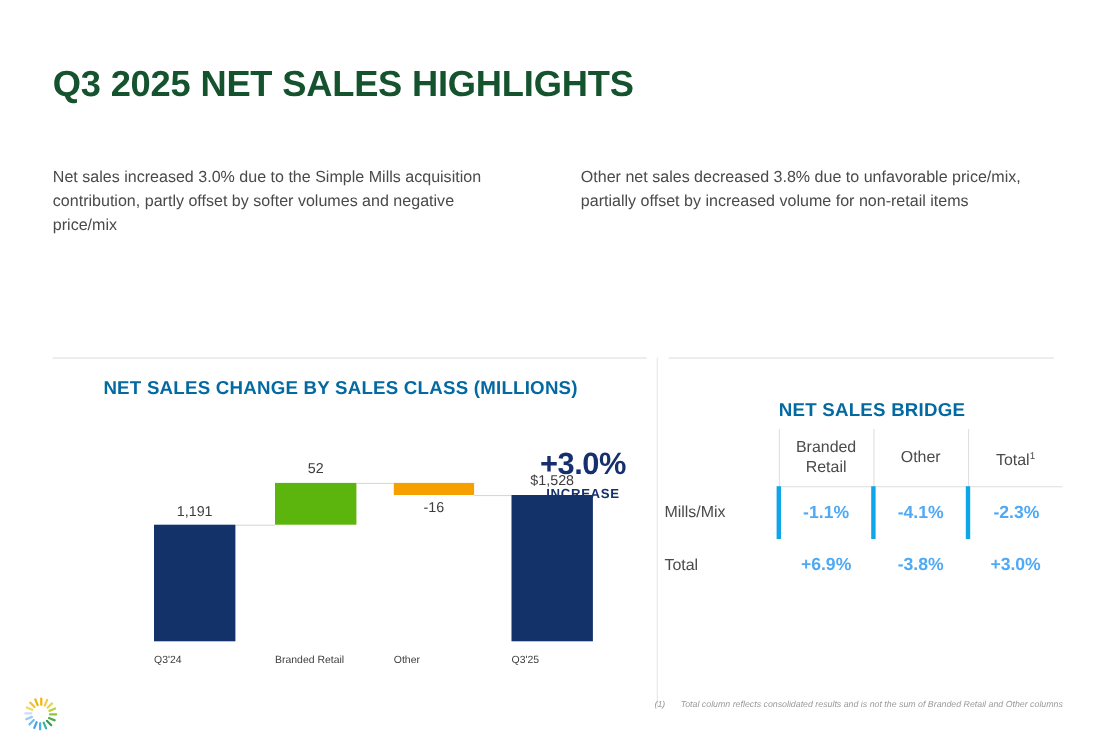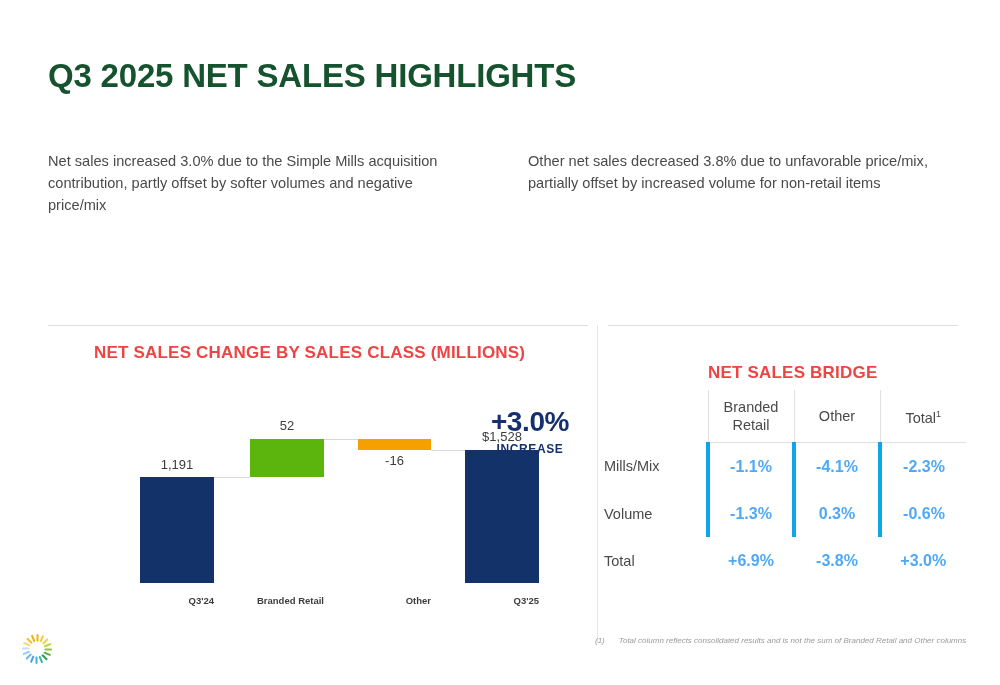--- a/index.html
+++ b/index.html
@@ -63,21 +63,21 @@
     width: 1px;
     height: 318px;
     background: #e6e6e6;
   }
 
   
   .panel-heading {
     position: absolute;
     font-size: 17px;
     font-weight: bold;
-    color: #ef4444;
+    color: #0369a1;
     letter-spacing: 0.2px;
     white-space: nowrap;
   }
   .heading-chart  { left: 94px;  top: 343px; }
   .heading-bridge { left: 708px; top: 343px; margin-top: 20px; }
 
   
   .chart {
     position: absolute;
     left: 62px;
@@ -110,23 +110,23 @@
     position: absolute;
     font-size: 13px;
     color: #3d3d3d;
     text-align: center;
     white-space: nowrap;
   }
   .axis-label {
     position: absolute;
     top: 200px;
     font-size: 9.5px;
-    font-weight: bold;
+    font-weight: normal;
     color: #3d3d3d;
-    text-align: right;
+    text-align: left;
     white-space: nowrap;
   }
 
   
   .callout {
     position: absolute;
     left: 470px;
     top: 408px;
     width: 120px;
     text-align: center;
@@ -288,26 +288,20 @@
         <th class="hdr sep"><span>Total</span><span class="sup">1</span></th>
       </tr>
     </thead>
     <tbody>
       <tr class="first-data">
         <td class="rowlabel">Mills/Mix</td>
         <td class="val">-1.1%</td>
         <td class="val">-4.1%</td>
         <td class="val">-2.3%</td>
       </tr>
-      <tr>
-        <td class="rowlabel">Volume</td>
-        <td class="val">-1.3%</td>
-        <td class="val">0.3%</td>
-        <td class="val">-0.6%</td>
-      </tr>
       <tr class="total-row">
         <td class="rowlabel">Total</td>
         <td class="val">+6.9%</td>
         <td class="val">-3.8%</td>
         <td class="val">+3.0%</td>
       </tr>
     </tbody>
   </table>
 </div>
 

